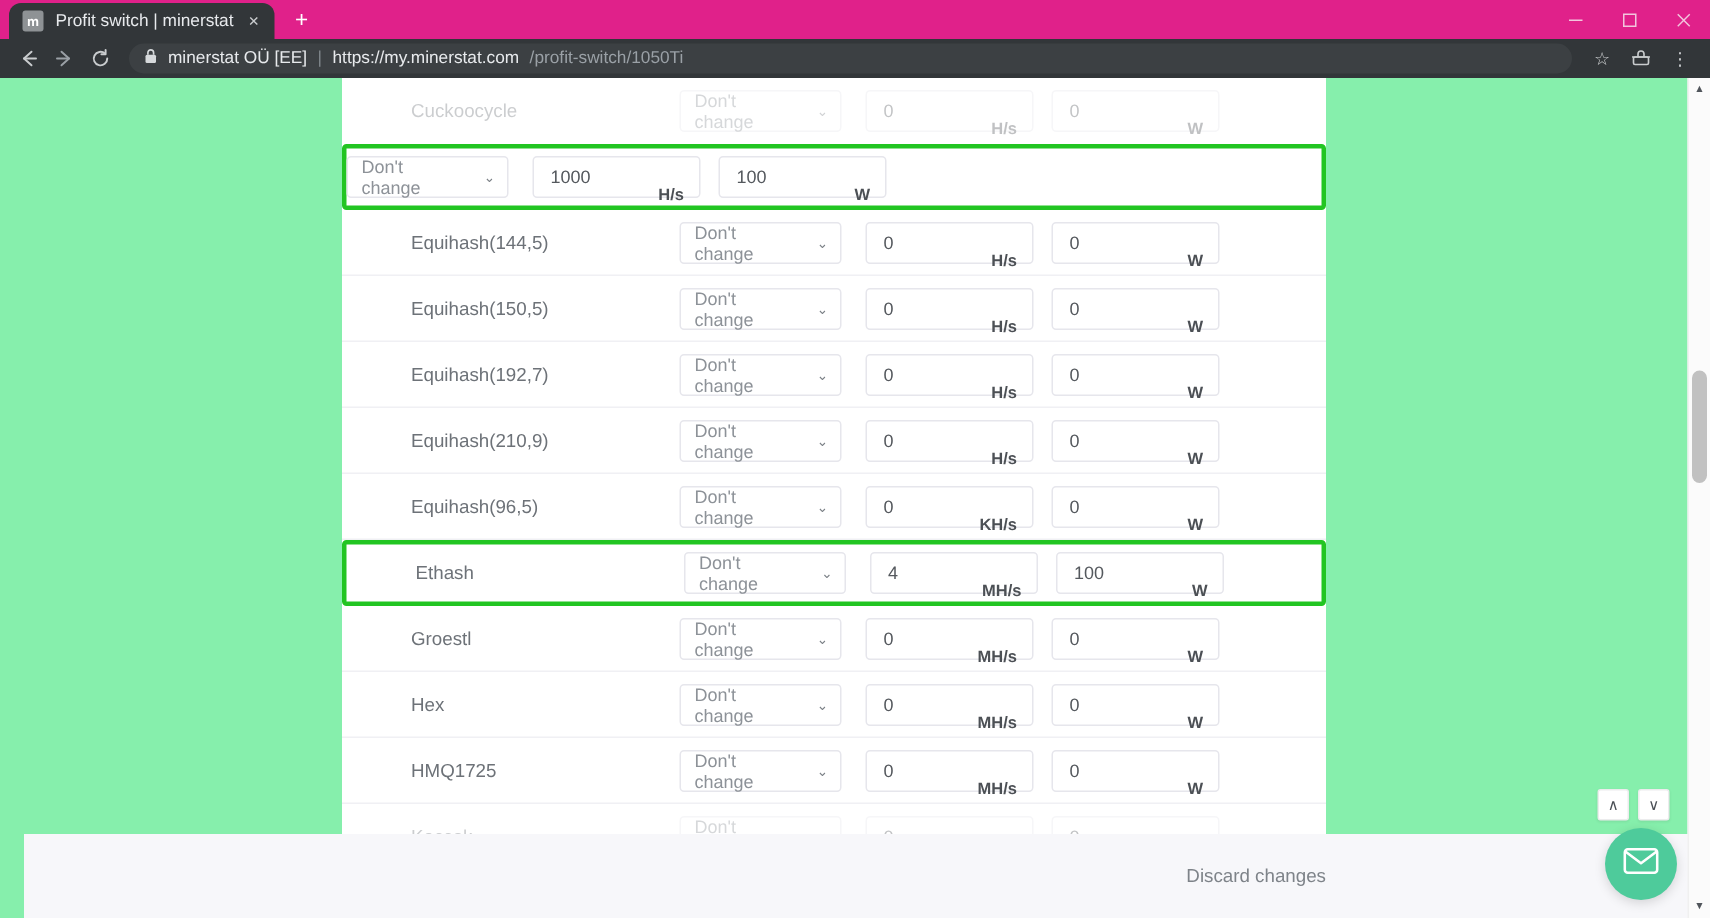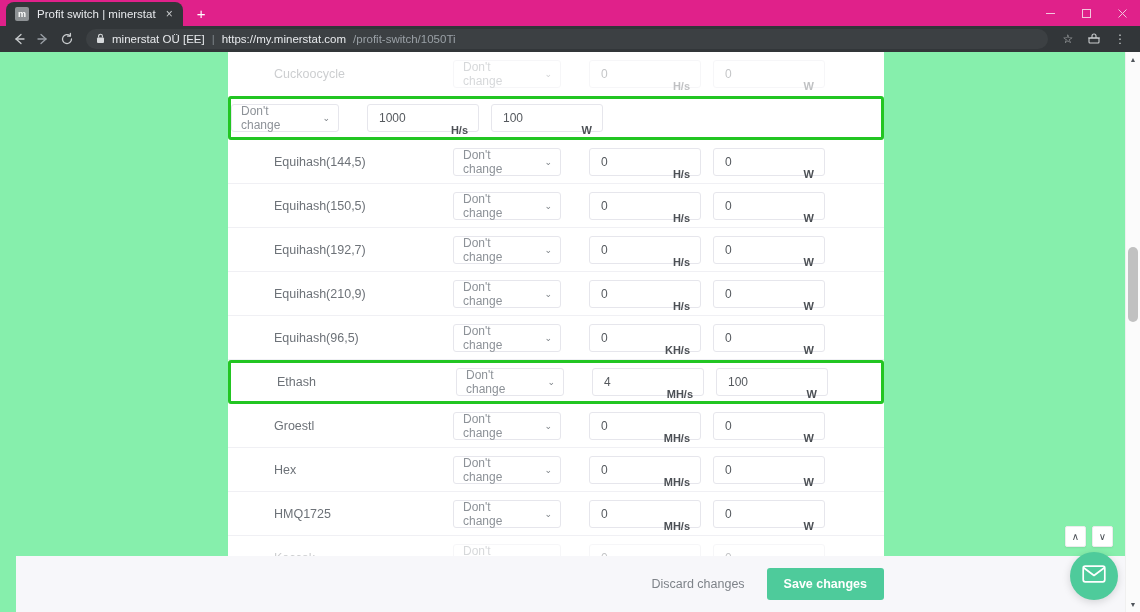--- a/index.html
+++ b/index.html
@@ -127,21 +127,21 @@
   }
   .select {
     width: 108px; height: 28px;
     border: 1px solid #e6e6ec;
     border-radius: 3px;
     display: flex; align-items: center; justify-content: space-between;
     padding: 0 8px 0 9px;
     font-size: 12px;
     color: #8d9298;
     background: #fff;
-    margin-right: 28px;
+    margin-right: 16px;
     gap: 28px;
   }
   .select .chev { font-size: 9px; color: #7b8086; }
   .field {
     height: 28px;
     border: 1px solid #e6e6ec;
     border-radius: 3px;
     display: flex; align-items: center; justify-content: space-between;
     padding: 0 10px 0 11px;
     background: #fff;
@@ -466,21 +466,20 @@
           </div>
           <div class="field watt">
             <span class="fval">0</span>
             <span class="funit">W</span>
           </div>
         </div>
       </div>
 
     <div class="footer">
       <span class="discard">Discard changes</span>
-      <button class="savebtn">Save changes</button>
     </div>
 
     <div class="scrollnav">
       <div>∧</div>
       <div>∨</div>
     </div>
 
     <div class="chatbtn">
       <span>
         <svg width="24" height="18" viewBox="0 0 24 18">

